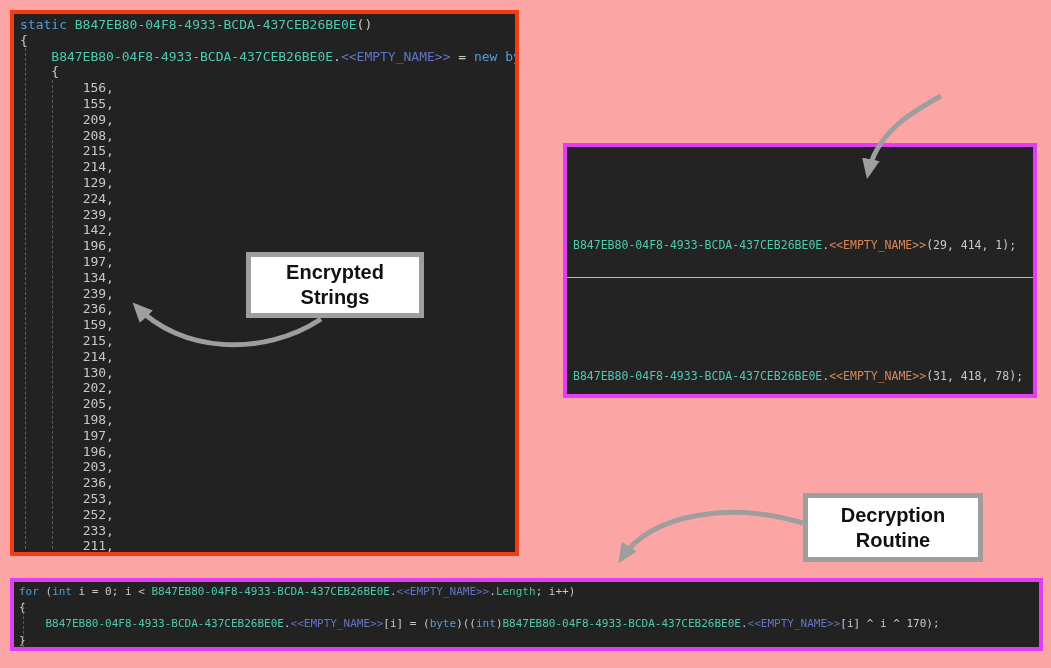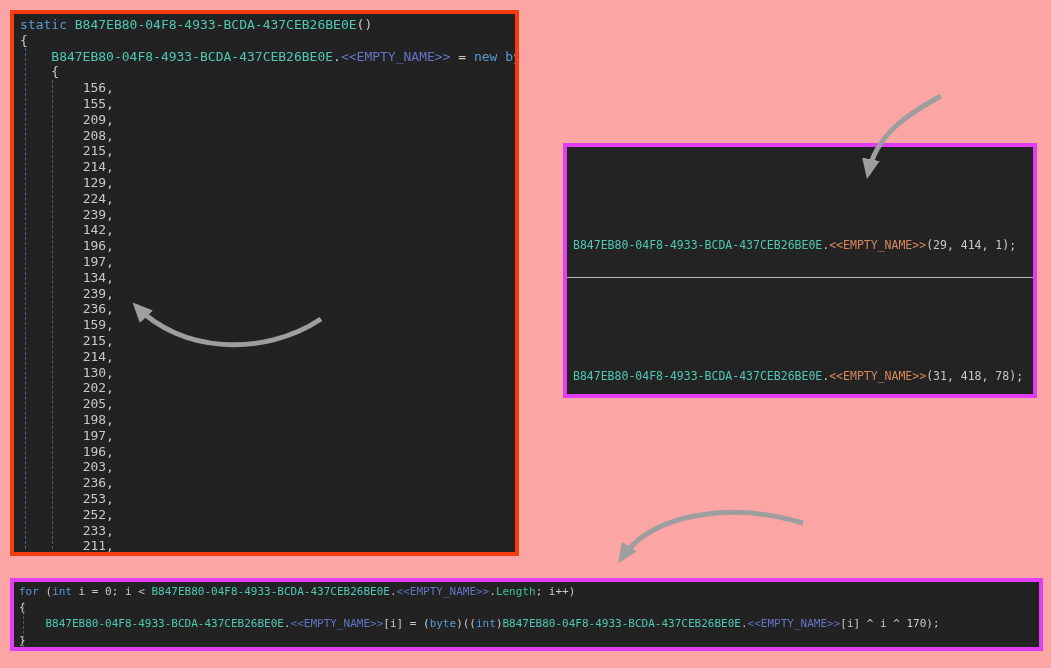--- a/index.html
+++ b/index.html
@@ -65,20 +65,28 @@
     <div class="access-row pb3">
       <div class="code"><div class="code-line"><span style="color: rgb(78, 201, 176);">B847EB80-04F8-4933-BCDA-437CEB26BE0E</span><span style="color: rgb(200, 200, 200);">.</span><span style="color: rgb(215, 136, 90);">&lt;&lt;EMPTY_NAME&gt;&gt;</span><span style="color: rgb(200, 200, 200); margin-top: 16px;">(31, 418, 78);</span></div></div>
     </div>
   </div>
 
   <div class="code-panel magenta" id="decrypt-panel">
     <div class="guide" style="left:9px;top:20px;height:46px;"></div>
     <div class="code"><div class="code-line"><span style="color: rgb(86, 156, 214);">for</span><span style="color: rgb(200, 200, 200);"> (</span><span style="color: rgb(86, 156, 214);">int</span><span style="color: rgb(200, 200, 200);"> i = 0; i &lt; </span><span style="color: rgb(78, 201, 176);">B847EB80-04F8-4933-BCDA-437CEB26BE0E</span><span style="color: rgb(200, 200, 200);">.</span><span style="color: rgb(100, 116, 193);">&lt;&lt;EMPTY_NAME&gt;&gt;</span><span style="color: rgb(200, 200, 200);">.</span><span style="color: rgb(67, 194, 154);">Length</span><span style="color: rgb(200, 200, 200);">; i++)</span></div><div class="code-line"><span style="color: rgb(200, 200, 200);">{</span></div><div class="code-line"><span style="color: rgb(200, 200, 200);">    </span><span style="color: rgb(78, 201, 176);">B847EB80-04F8-4933-BCDA-437CEB26BE0E</span><span style="color: rgb(200, 200, 200);">.</span><span style="color: rgb(100, 116, 193);">&lt;&lt;EMPTY_NAME&gt;&gt;</span><span style="color: rgb(200, 200, 200);">[i] = (</span><span style="color: rgb(86, 156, 214);">byte</span><span style="color: rgb(200, 200, 200);">)((</span><span style="color: rgb(86, 156, 214);">int</span><span style="color: rgb(200, 200, 200);">)</span><span style="color: rgb(78, 201, 176);">B847EB80-04F8-4933-BCDA-437CEB26BE0E</span><span style="color: rgb(200, 200, 200);">.</span><span style="color: rgb(100, 116, 193);">&lt;&lt;EMPTY_NAME&gt;&gt;</span><span style="color: rgb(200, 200, 200);">[i] ^ i ^ 170);</span></div><div class="code-line"><span style="color: rgb(200, 200, 200);">}</span></div></div>
   </div>
 
+  <div class="callout" id="label-encrypted">
+    <span>Encrypted</span>
+    <span>Strings</span>
+  </div>
+  <div class="callout" id="label-decrypt">
+    <span>Decryption</span>
+    <span>Routine</span>
+  </div>
 
   <svg id="arrow-layer" viewBox="0 0 1051 668">
     <defs>
       <marker id="ah" markerUnits="userSpaceOnUse" markerWidth="20" markerHeight="18" viewBox="0 0 20 18" refX="15" refY="9" orient="auto">
         <polygon class="ah" points="0,0 20,9 0,18"></polygon>
       </marker>
     </defs>
     <path d="M 321 319 C 262 358, 180 352, 136 306" marker-end="url(#ah)"></path>
     <path d="M 941 96 C 908 114, 876 134, 868 174" marker-end="url(#ah)"></path>
     <path d="M 803 523 C 733 502, 652 512, 621 559" marker-end="url(#ah)"></path>

